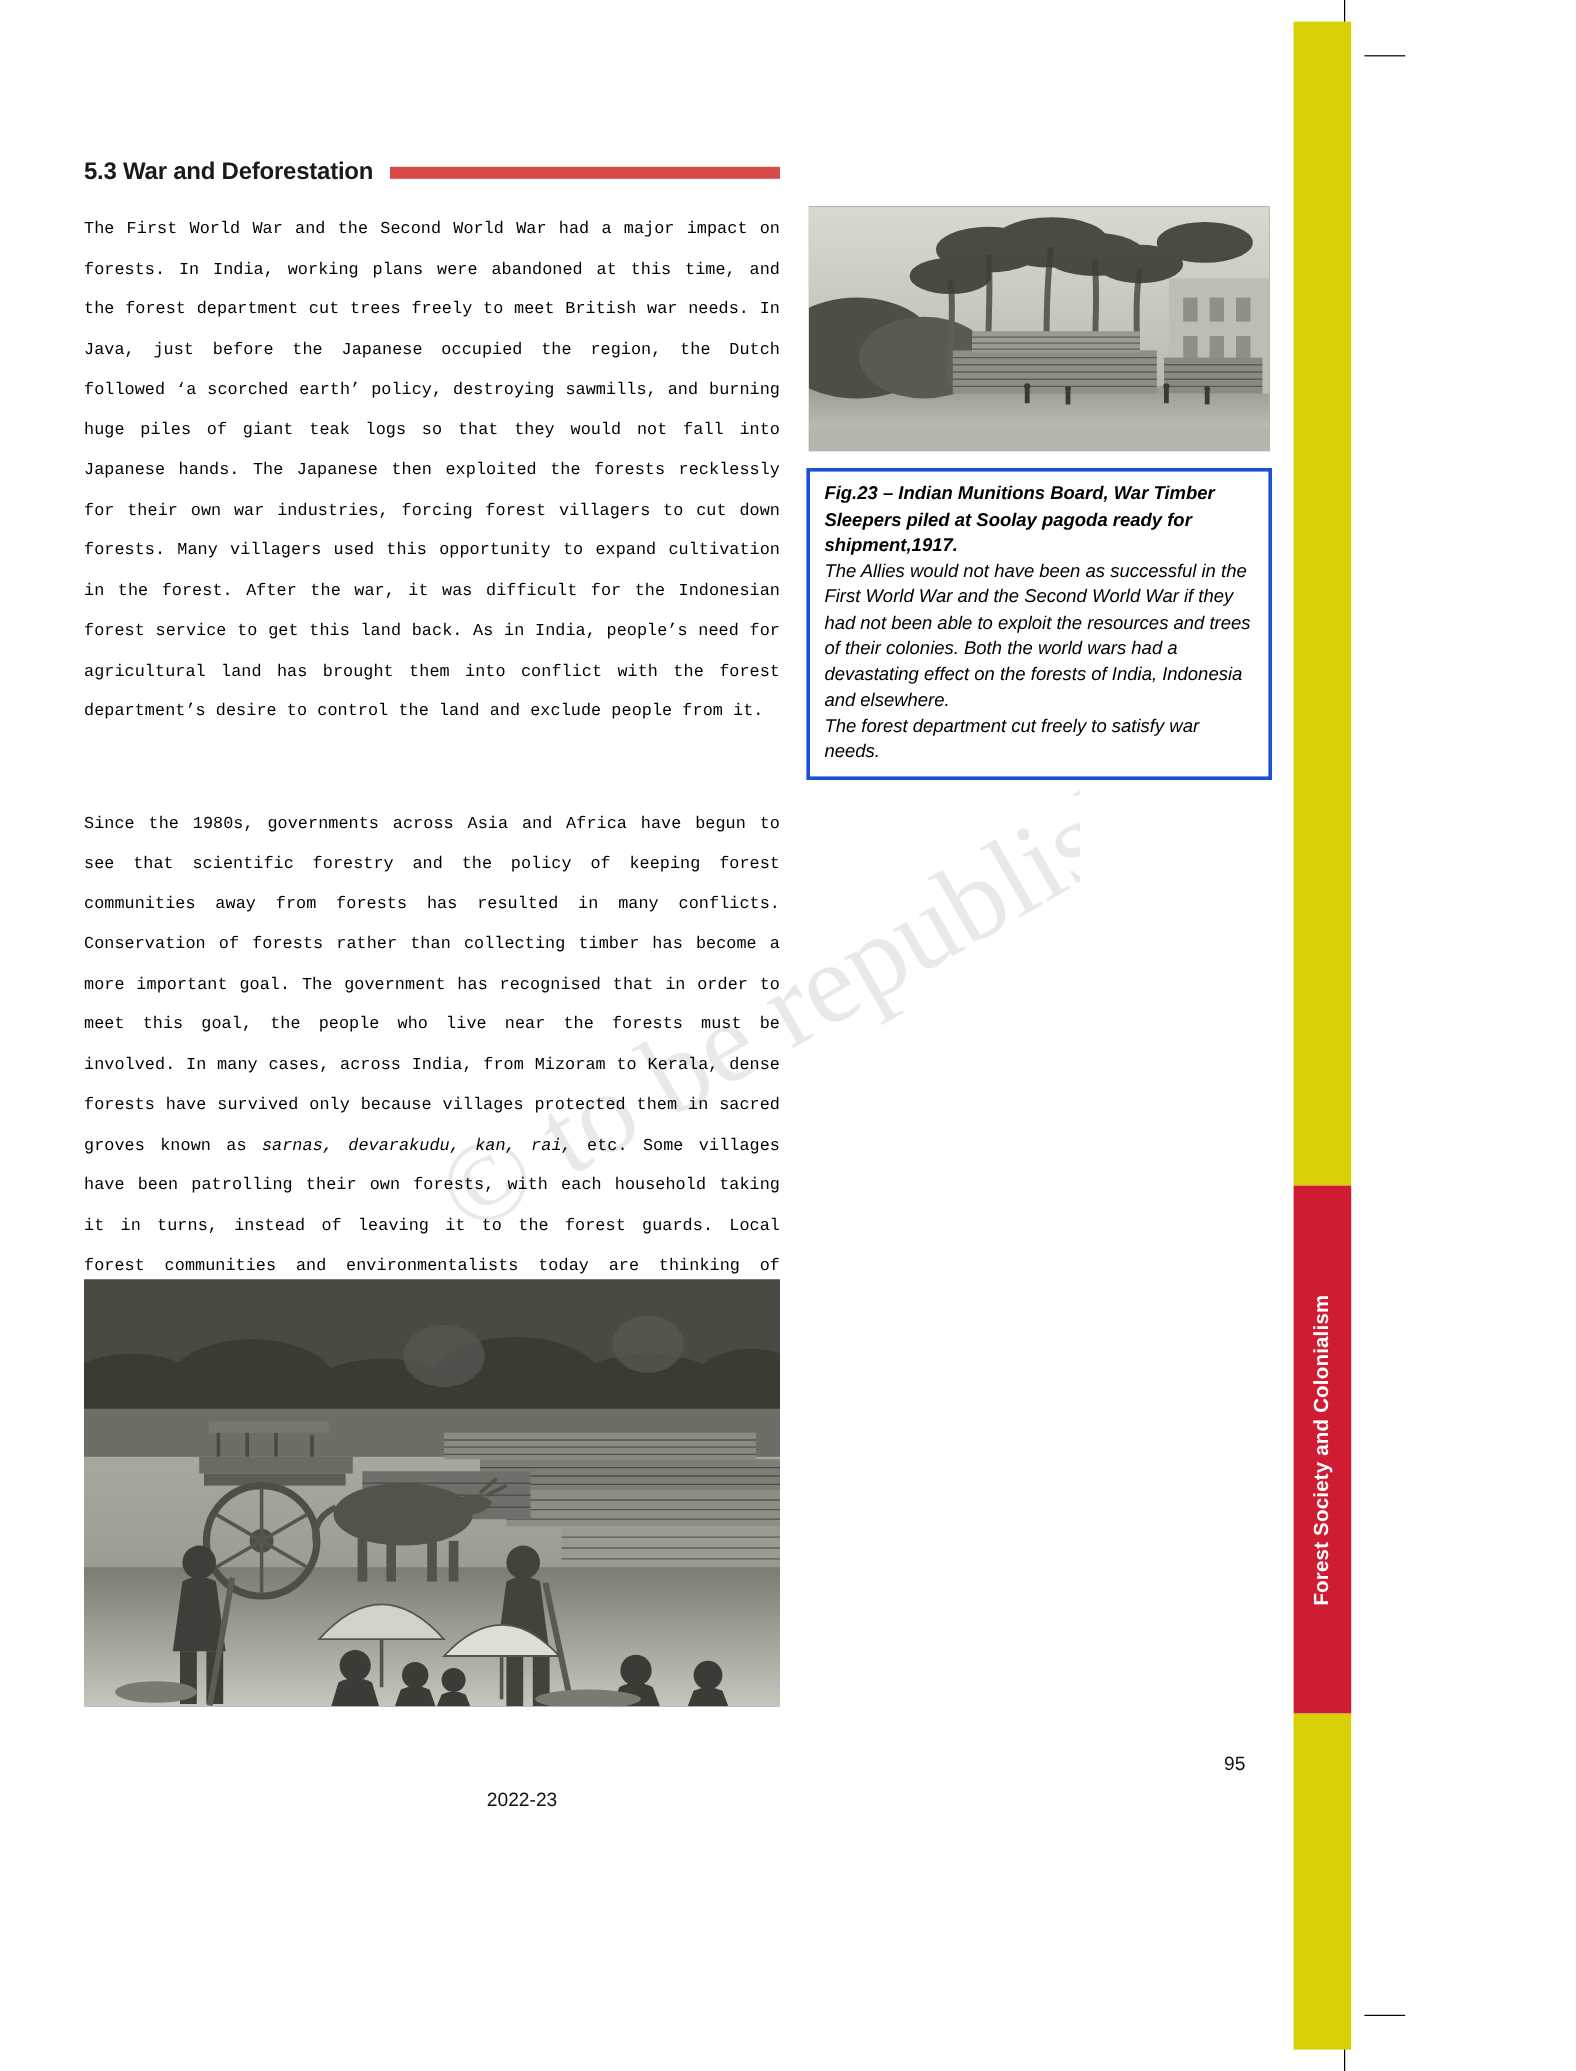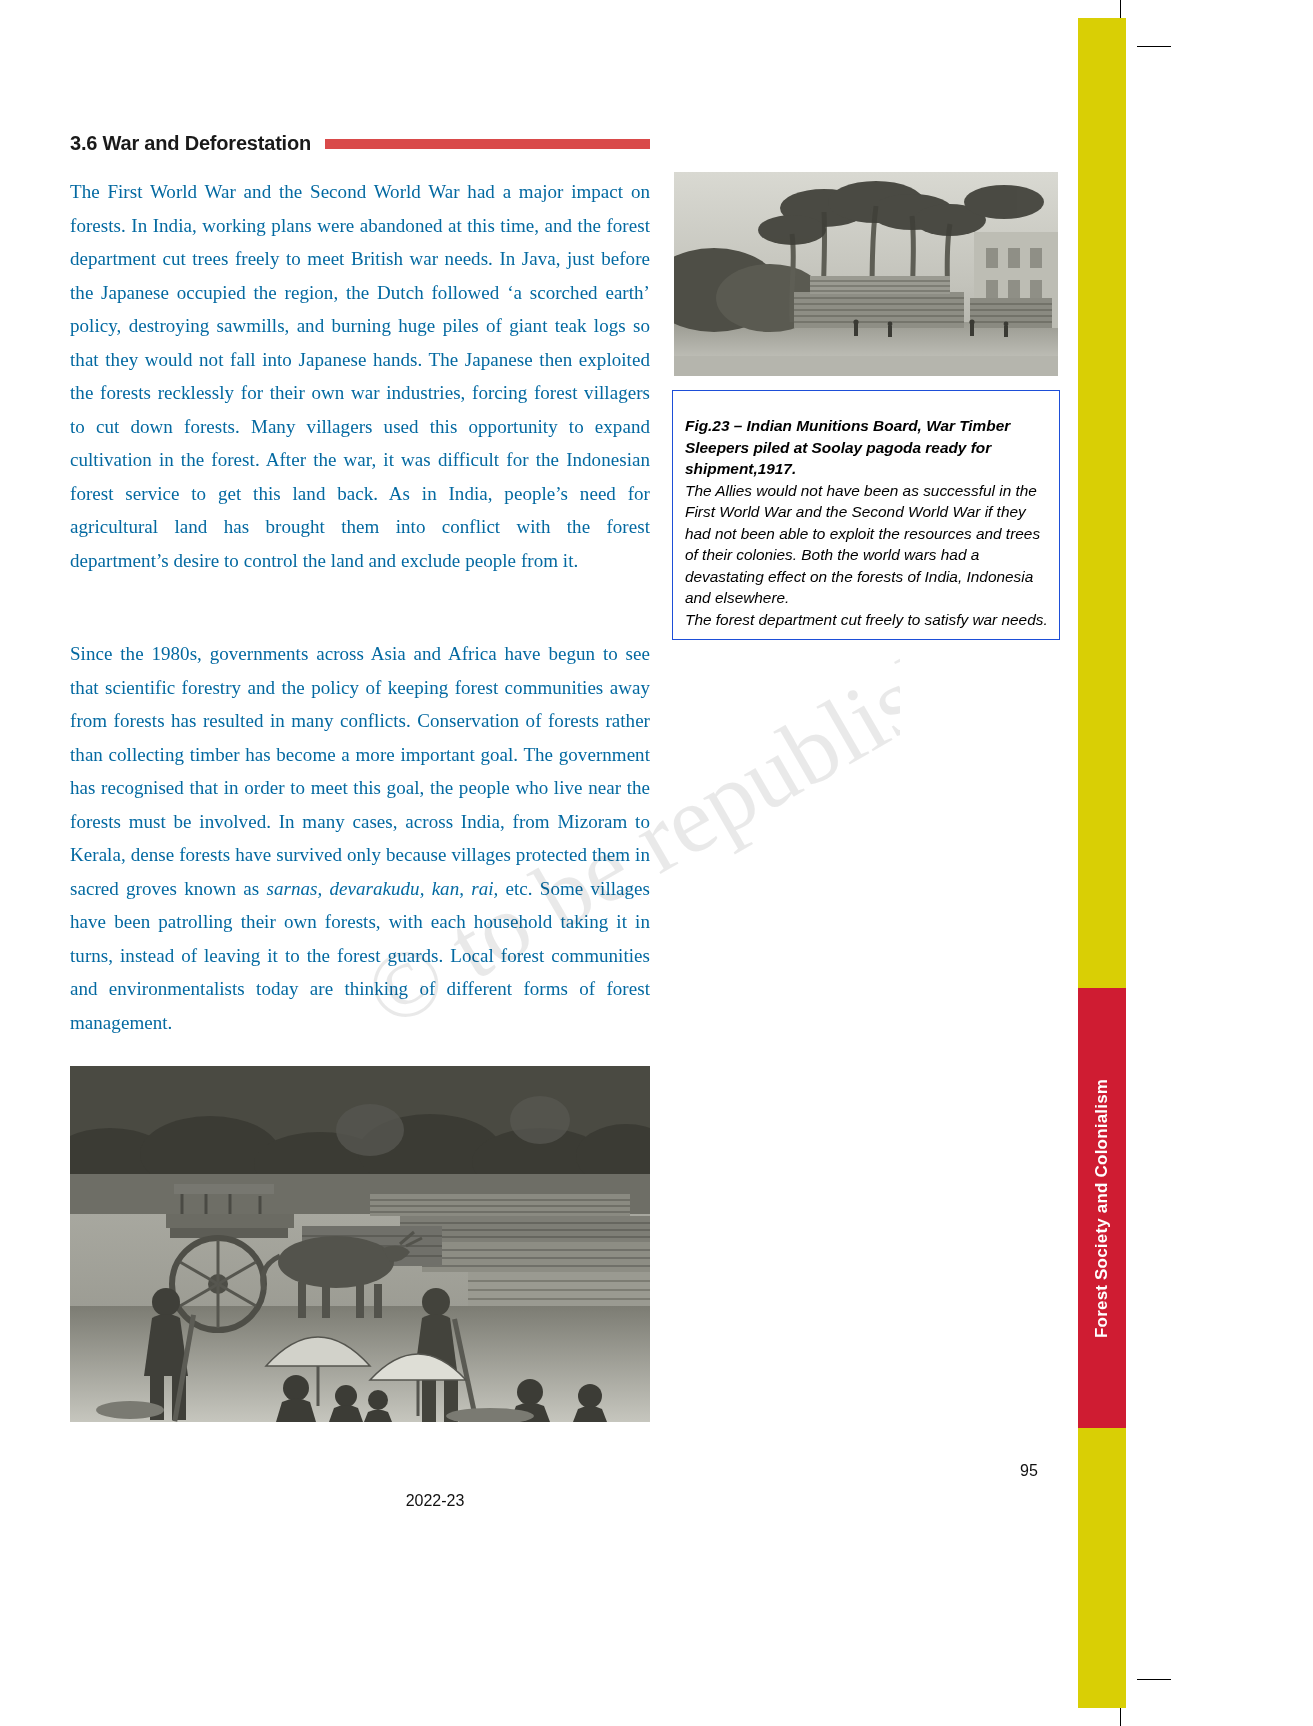--- a/index.html
+++ b/index.html
@@ -80,24 +80,24 @@
   }
   .sec-head .sec-rule {
     flex: 1 1 auto;
     height: 10px;
     background: #d94a4a;
     min-width: 40px;
   }
 
   p.body {
     margin: 0 0 16px 0;
-    font-family: Liberation Serif, serif;
-    font-size: 19px;
+    font-family: Liberation Mono, monospace;
+    font-size: 14px;
     line-height: 33.5px;
-    color: #0369a1;
+    color: #000000;
     text-align: justify;
     text-justify: inter-word;
     letter-spacing: 0.05px;
   }
   p.body em { font-style: italic; }
 
   .gap-before-45 { height: 44px; }
 
   
   #fig23-photo {
@@ -115,24 +115,24 @@
     top: 1066px;
     width: 580px;
     height: 356px;
     overflow: hidden;
     background: #6d6d63;
   }
 
   
   .caption-box {
     position: absolute;
-    border: 1px solid #1d4ed8;
+    border: 3px solid #1d4ed8;
     background: #ffffff;
     box-sizing: border-box;
-    padding: 24px 10px 9px 12px;
+    padding: 8px 10px 9px 12px;
     font-family: "Liberation Sans", sans-serif;
     font-style: italic;
     font-size: 15.4px;
     line-height: 21.5px;
     color: #000000;
   }
   #fig23-caption { left: 672px; top: 390px; width: 388px; }
   #fig24-caption { left: 672px; top: 1513px; width: 388px; }
   .caption-box .cap-lead { font-weight: 700; }
   .caption-box .cap-note { display: block; }
@@ -187,21 +187,21 @@
   <div class="crop-mark cm-v" style="left:1120px; top:1692px;"></div>
 
   <div class="edge-bar" id="bar-yellow-top"></div>
   <div class="edge-bar" id="bar-red"></div>
   <div class="edge-bar" id="bar-yellow-bot"></div>
   <div class="spine-title">Forest Society and Colonialism</div>
 
   <div id="textcol">
 
     <div class="sec-head">
-      <span class="sec-title">3.6 War and Deforestation</span>
+      <span class="sec-title">5.3 War and Deforestation</span>
       <span class="sec-rule"></span>
     </div>
     <p class="body">The First World War and the Second World War had a major impact on forests. In India, working plans were abandoned at this time, and the forest department cut trees freely to meet British war needs. In Java, just before the Japanese occupied the region, the Dutch followed ‘a scorched earth’ policy, destroying sawmills, and burning huge piles of giant teak logs so that they would not fall into Japanese hands. The Japanese then exploited the forests recklessly for their own war industries, forcing forest villagers to cut down forests. Many villagers used this opportunity to expand cultivation in the forest. After the war, it was difficult for the Indonesian forest service to get this land back. As in India, people’s need for agricultural land has brought them into conflict with the forest department’s desire to control the land and exclude people from it.</p>
 
     <div class="gap-before-45"></div>
 
     <p class="body"><span>Since the 1980s, governments across Asia and Africa have begun to see that scientific forestry and the policy of keeping forest communities  away from forests has resulted in many conflicts. Conservation of forests rather than collecting timber has become a more important goal. The government has recognised that in order to meet this goal, the people who live near the forests must be involved. In many cases, across India, from Mizoram to Kerala, dense forests have survived only because villages protected them in sacred groves known as </span><em>sarnas, devarakudu, kan, rai,</em><span> etc. Some villages have been patrolling their own forests, with each household taking it in turns, instead of leaving it to the forest guards. Local forest communities and environmentalists today are thinking of different forms of forest management.</span></p>
   </div>
 
   <div id="fig23-photo">

